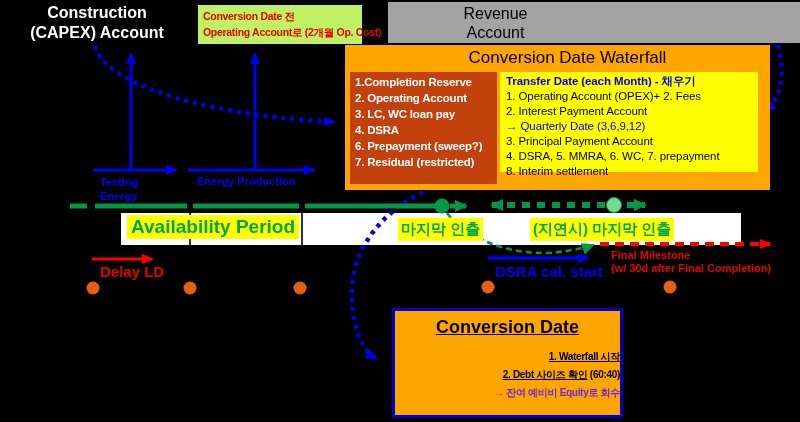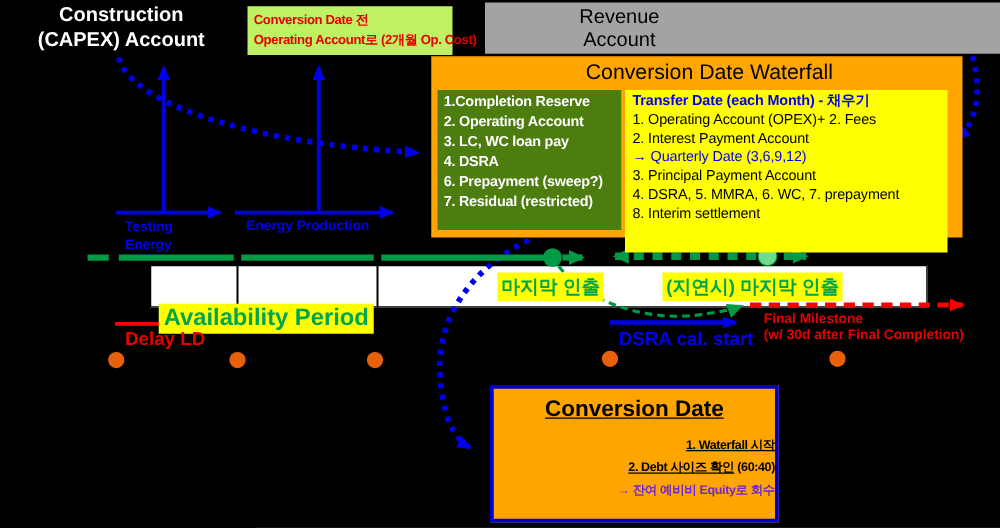--- a/index.html
+++ b/index.html
@@ -14,33 +14,33 @@
   .note-box{left:198px;top:5px;width:164px;height:39px;background:#bef264;color:#e60000;
     font-weight:bold;font-size:10.5px;line-height:16px;padding:3px 0 0 5px;letter-spacing:-0.3px;
     white-space:nowrap;z-index:3;box-sizing:border-box;}
   .revenue-box{left:388px;top:2px;width:412px;height:41px;background:#a3a3a3;z-index:3;}
   .revenue-text{position:absolute;left:50px;top:2px;width:115px;text-align:center;
     color:#000;font-size:16px;line-height:19px;}
   
   .waterfall-box{left:345px;top:45px;width:425px;height:145px;background:#ffa500;z-index:3;}
   .wf-title{position:absolute;left:0;top:3px;width:100%;text-align:center;color:#000;
     font-size:17px;font-weight:500;margin-left:10px;}
-  .wf-accounts{position:absolute;left:5px;top:27px;width:147px;height:112px;background:#4d7c0f;
+  .wf-accounts{position:absolute;left:5px;top:27px;width:147px;height:112px;background:#c2410c;
     color:#fff;font-weight:bold;font-size:11.5px;line-height:16px;letter-spacing:-0.2px;
     padding:2px 0 0 5px;box-sizing:border-box;white-space:nowrap;}
-  .wf-transfer{position:absolute;left:155px;top:27px;width:258px;height:130px;background:#ffff00;
+  .wf-transfer{position:absolute;left:155px;top:27px;width:258px;height:100px;background:#ffff00;
     color:#000;font-size:11.5px;line-height:15px;padding:2px 0 0 6px;box-sizing:border-box;
     white-space:nowrap;letter-spacing:-0.1px;}
   .wf-transfer .blue{color:#0000ee;}
   .wf-transfer .hdr{font-weight:bold;}
   
   .white-band{left:120px;top:212px;width:622px;height:34px;background:#fff;
     border:1px solid #000;box-sizing:border-box;z-index:1;}
   .availability{left:127px;top:215px;background:#ffff00;color:#00a550;font-size:19px;
-    font-weight:600;padding:1px 4px;z-index:3;margin-top:28px;}
+    font-weight:600;padding:1px 4px;z-index:3;}
   .drawdown{background:#ffff00;color:#00a550;font-size:15px;font-weight:bold;
     padding:2px 3px;z-index:3;white-space:nowrap;}
   .dd1{left:398px;top:218px;}
   .dd2{left:530px;top:218px;}
   
   .lbl-blue{color:#0000ee;font-weight:bold;z-index:3;}
   .testing{left:100px;top:175px;font-size:11px;line-height:14px;}
   .production{left:197px;top:175px;font-size:11px;}
   .delay-ld{left:100px;top:263px;color:#e60000;font-weight:bold;font-size:15px;z-index:3;}
   .dsra-lbl{left:495px;top:263px;color:#0000ee;font-weight:bold;font-size:15px;z-index:3;}

